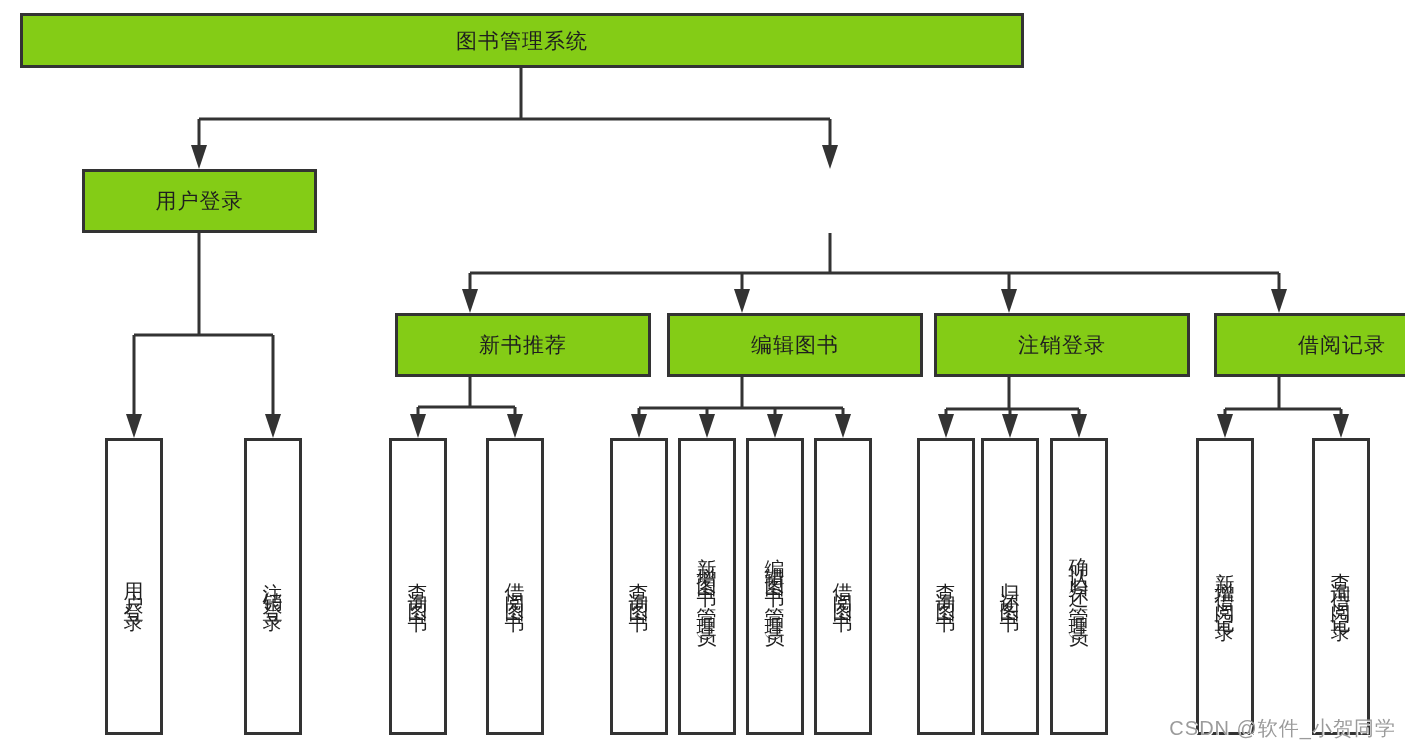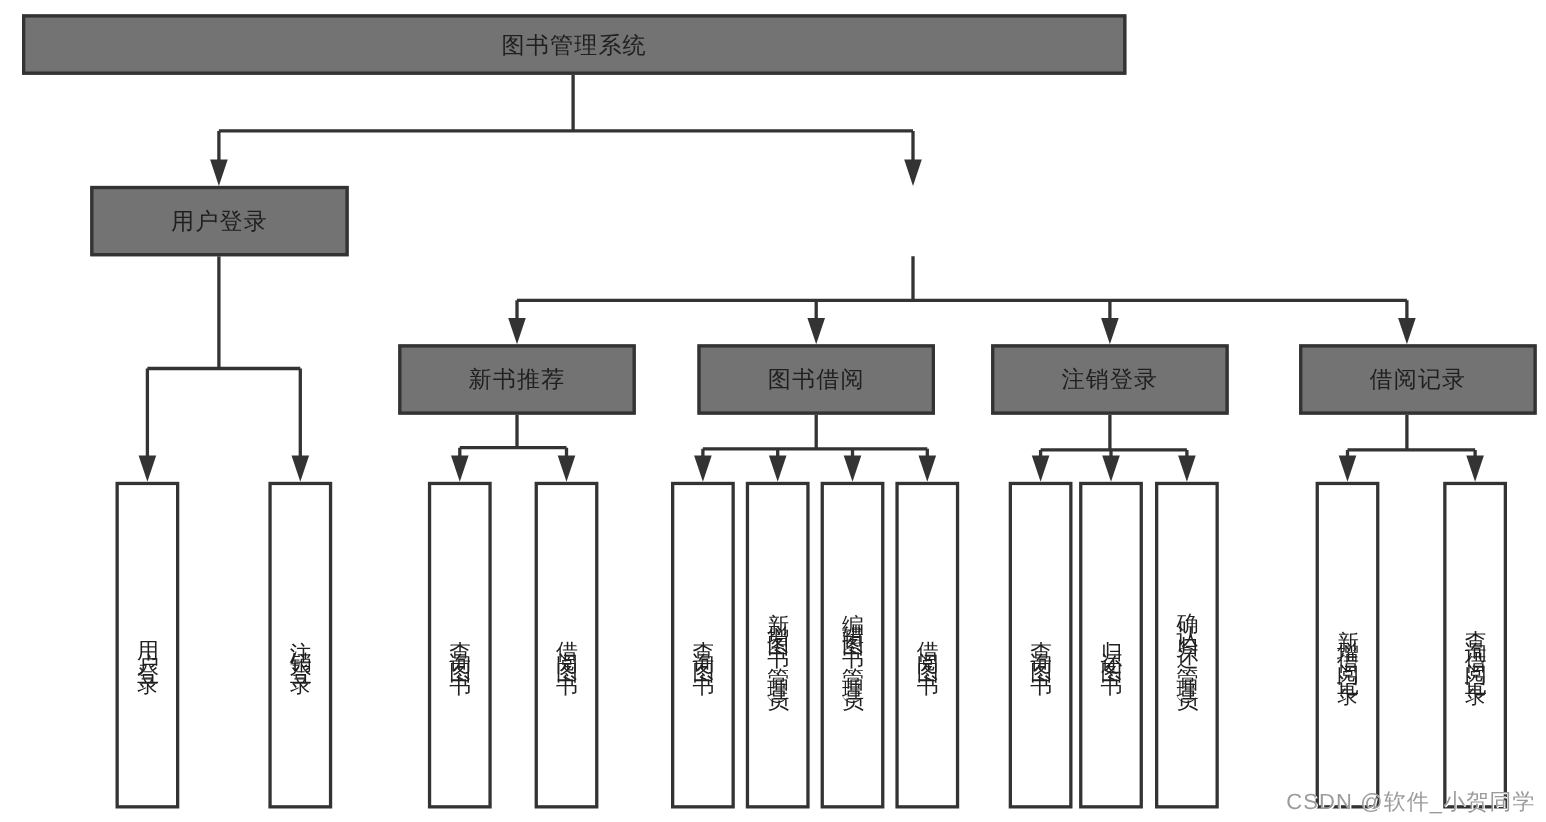--- a/index.html
+++ b/index.html
@@ -13,32 +13,32 @@
     color: #1f1f1f;
   }
   .connectors {
     position: absolute;
     left: 0; top: 0;
     width: 1405px; height: 747px;
   }
   .hbox {
     position: absolute;
     box-sizing: border-box;
-    background: #737373;
+    background: #84cc16;
     border: 3px solid #333333;
     display: flex;
     align-items: center;
     justify-content: center;
     font-size: 21px;
     letter-spacing: 1px;
     white-space: nowrap;
   }
   .hbox.root   { left: 20px;  top: 13px;  width: 1004px; height: 55px; }
   .hbox.lvl2   { top: 169px; width: 235px; height: 64px; }
-  .hbox.lvl3   { top: 313px; width: 216px; height: 64px; }
+  .hbox.lvl3   { top: 313px; width: 256px; height: 64px; margin-left: 33px; }
   .vbox {
     position: absolute;
     top: 438px;
     width: 58px;
     height: 297px;
     box-sizing: border-box;
     background: #ffffff;
     border: 3px solid #333333;
     display: flex;
     align-items: center;
@@ -106,21 +106,21 @@
       <path d="M1217,414 L1233,414 L1225,438 Z"></path>
       <path d="M1333,414 L1349,414 L1341,438 Z"></path>
     </g>
   </svg>
 
   <div class="hbox root">图书管理系统</div>
 
   <div class="hbox lvl2" style="left:82px">用户登录</div>
 
   <div class="hbox lvl3" style="left:362px">新书推荐</div>
-  <div class="hbox lvl3" style="left:634px">图书借阅</div>
+  <div class="hbox lvl3" style="left:634px">编辑图书</div>
   <div class="hbox lvl3" style="left:901px">注销登录</div>
   <div class="hbox lvl3" style="left:1181px">借阅记录</div>
 
   <div class="vbox" style="left:105px">
     <span class="vtext">用户登录</span>
   </div>
   <div class="vbox" style="left:244px">
     <span class="vtext">注销登录</span>
   </div>
 

